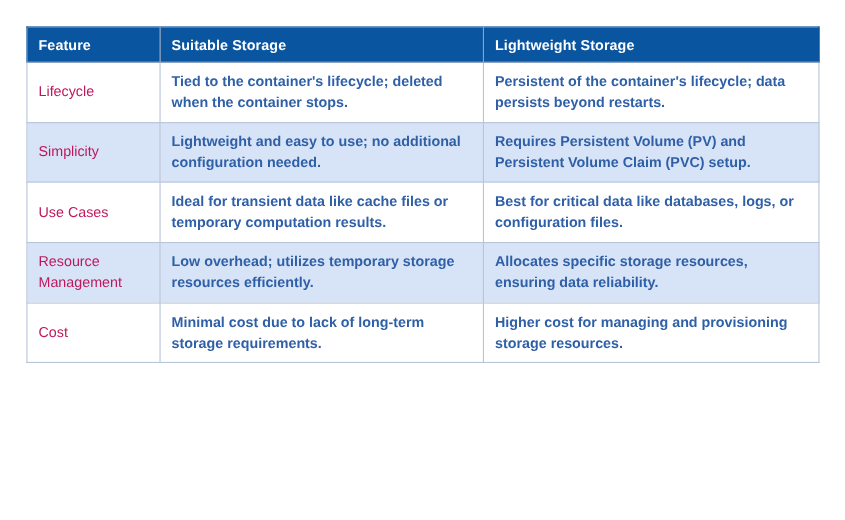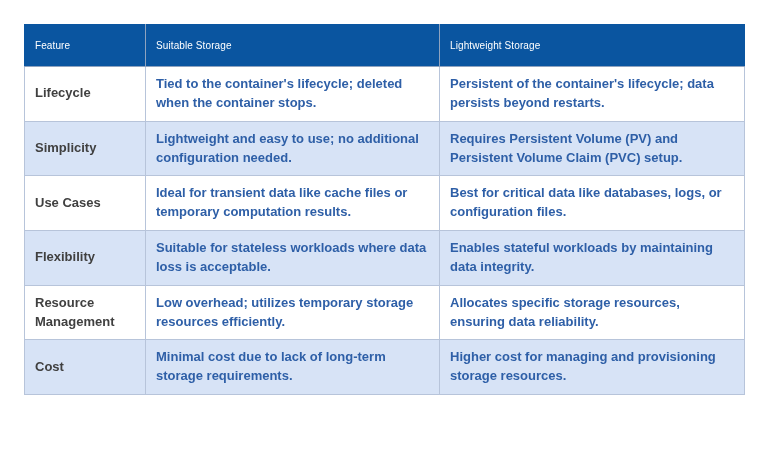--- a/index.html
+++ b/index.html
@@ -27,38 +27,38 @@
   th, td {
     border: 1px solid #b7c4da;
     vertical-align: middle;
     text-align: left;
     padding: 8px 12px 8px 10px;
     font-weight: bold;
   }
   thead th {
     background: #0a55a0;
     color: #ffffff;
-    font-size: 10px;
-    font-weight: normal;
-    height: 42px;
+    font-size: 13px;
+    font-weight: bold;
+    height: 28px;
     border-color: #8fa3bf;
     border-top-color: #0a55a0;
     letter-spacing: 0.1px;
   }
   thead th:first-child { border-left-color: #0a55a0; }
   thead th:last-child  { border-right-color: #0a55a0; }
   tbody td {
     height: 49px;
     font-size: 13px;
     line-height: 1.45;
     color: #2e5fa7;
   }
   tbody td.feature {
-    color: #404040;
-    font-weight: bold;
+    color: #be185d;
+    font-weight: normal;
   }
   tbody tr:nth-child(odd)  td { background: #ffffff; }
   tbody tr:nth-child(even) td { background: #d7e3f6; }
 </style>
 </head>
 <body>
 
 <div class="table-wrap">
   <table>
     <colgroup>
@@ -85,25 +85,20 @@
     <td>Lightweight and easy to use; no additional configuration needed.</td>
     <td>Requires Persistent Volume (PV) and Persistent Volume Claim (PVC) setup.</td>
   </tr>
 
   <tr>
     <td class="feature">Use Cases</td>
     <td>Ideal for transient data like cache files or temporary computation results.</td>
     <td>Best for critical data like databases, logs, or configuration files.</td>
   </tr>
 
-  <tr>
-    <td class="feature">Flexibility</td>
-    <td>Suitable for stateless workloads where data loss is acceptable.</td>
-    <td>Enables stateful workloads by maintaining data integrity.</td>
-  </tr>
 
 
   <tr>
     <td class="feature">Resource Management</td>
     <td>Low overhead; utilizes temporary storage resources efficiently.</td>
     <td>Allocates specific storage resources, ensuring data reliability.</td>
   </tr>
 
 
   <tr>

